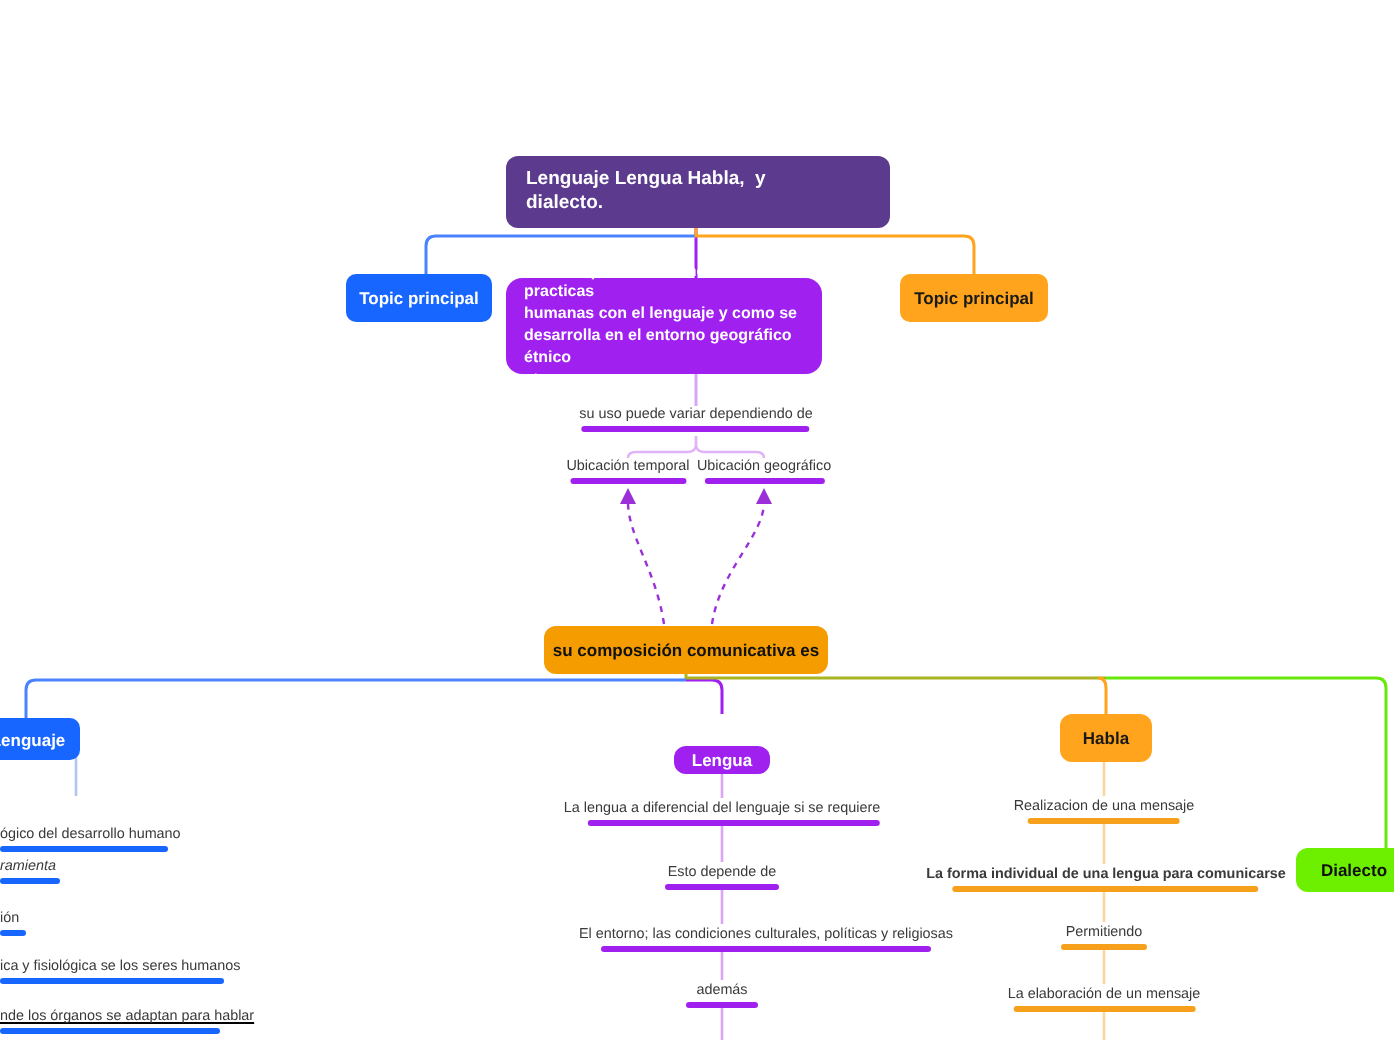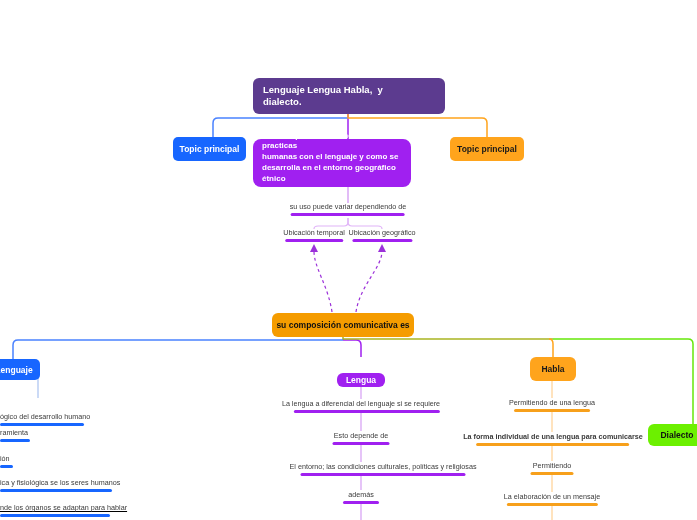--- a/index.html
+++ b/index.html
@@ -121,21 +121,21 @@
     <span class="lbl">Habla</span>
   </div>
   <div class="node dialecto-box">
     <span class="lbl">Dialecto</span>
   </div>
 
   <div class="item left-item" style="left:0;top:413px;">
     <div class="item-label">ógico del desarrollo humano</div>
     <div class="underline u-blue" style="width:84px"></div>
   </div>
-  <div class="item left-item" style="left:0;top:429px;">
+  <div class="item left-item" style="left:0;top:429px;font-style:italic;">
     <div class="item-label">ramienta</div>
     <div class="underline u-blue" style="width:30px"></div>
   </div>
   <div class="item left-item" style="left:0;top:455px;">
     <div class="item-label">ión</div>
     <div class="underline u-blue" style="width:13px"></div>
   </div>
   <div class="item left-item" style="left:0;top:479px;">
     <div class="item-label">ica y fisiológica se los seres humanos</div>
     <div class="underline u-blue" style="width:112px"></div>
@@ -156,21 +156,21 @@
   <div class="item center-item" style="left:383px;top:463px;">
     <div class="item-label">El entorno; las condiciones culturales, políticas y religiosas</div>
     <div class="underline u-purple" style="width:165px"></div>
   </div>
   <div class="item center-item" style="left:361px;top:491px;">
     <div class="item-label">además</div>
     <div class="underline u-purple" style="width:36px"></div>
   </div>
 
   <div class="item center-item" style="left:552px;top:399px;">
-    <div class="item-label">Permitiendo de una lengua</div>
+    <div class="item-label">Realizacion de una mensaje</div>
     <div class="underline u-orange" style="width:76px"></div>
   </div>
   <div class="item center-item" style="left:553px;top:433px;font-weight:bold;">
     <div class="item-label">La forma individual de una lengua para comunicarse</div>
     <div class="underline u-orange" style="width:153px"></div>
   </div>
   <div class="item center-item" style="left:552px;top:462px;">
     <div class="item-label">Permitiendo</div>
     <div class="underline u-orange" style="width:43px"></div>
   </div>

